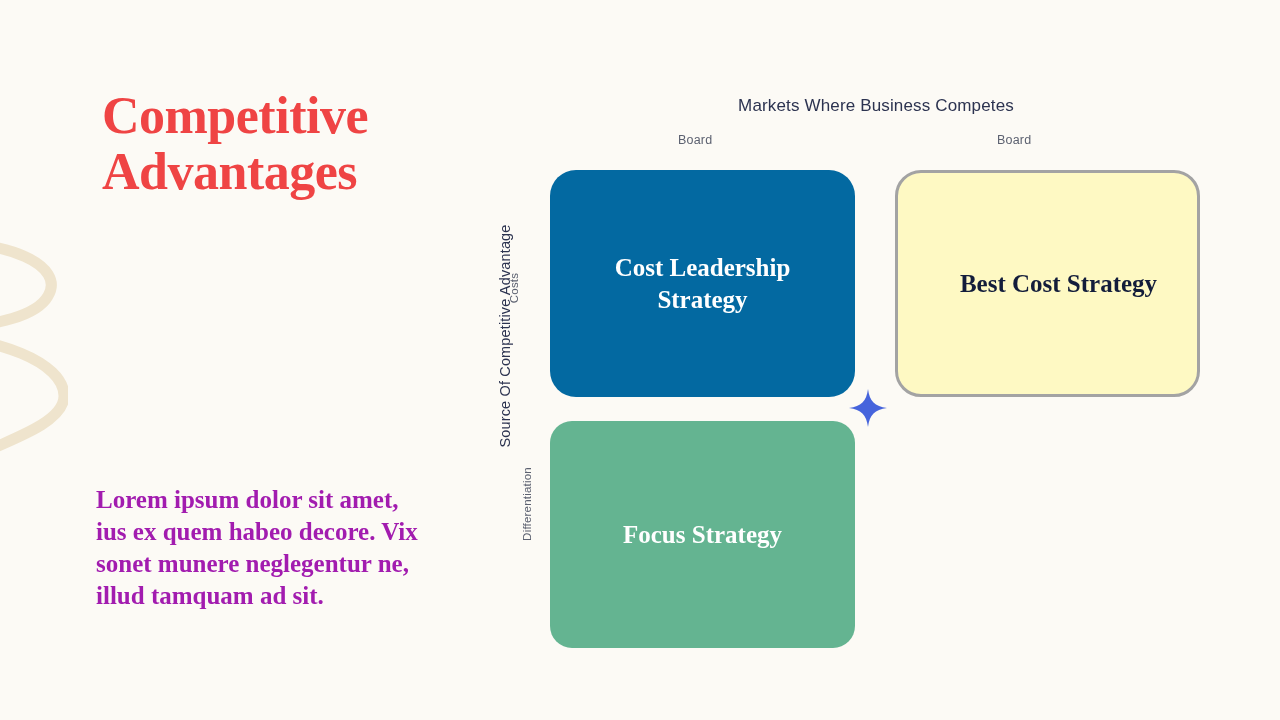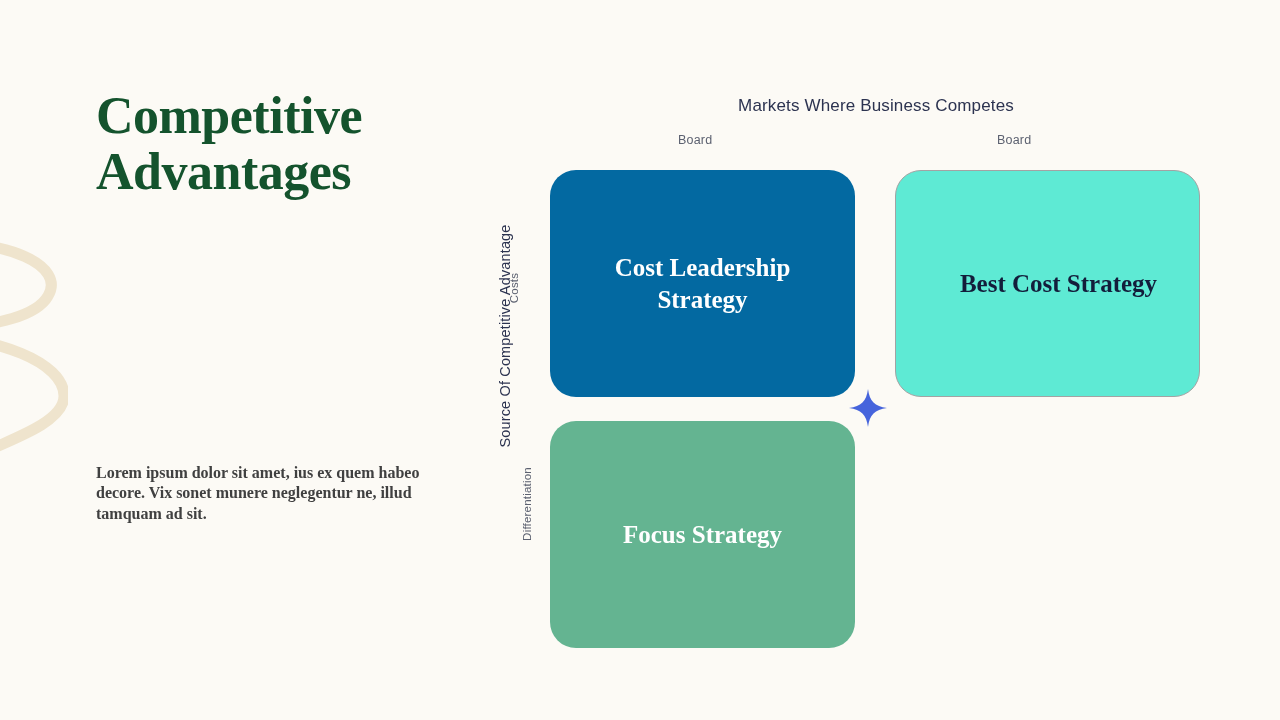--- a/index.html
+++ b/index.html
@@ -28,31 +28,32 @@
     position:absolute;
     left:96px; top:88px;
     width:340px;
   }
   .page-title {
     font-family:"Liberation Serif", serif;
     font-weight:700;
     font-size:52px;
     line-height:1.07;
     letter-spacing:-0.5px;
-    color:#14532d;
+    color:#ef4444;
+    margin-left:6px;
   }
   .body-copy {
     position:absolute;
-    left:96px; top:463px;
+    left:96px; top:484px;
     width:330px;
     font-family:"Liberation Serif", serif;
     font-weight:700;
-    font-size:16px;
+    font-size:25px;
     line-height:1.28;
-    color:#404040;
+    color:#a21caf;
   }
 
   
   .matrix {
     position:absolute;
     left:460px; top:88px;
     width:740px; height:570px;
   }
   .axis-top-title {
     position:absolute;
@@ -135,22 +136,22 @@
   }
   .cell-label {
     font-family:"Liberation Serif", serif;
     font-weight:700;
     font-size:25px;
     line-height:1.28;
     text-align:center;
   }
   .cell.filled .cell-label { color:#ffffff; }
   .cell.outline {
-    background:#5eead4;
-    border:1px solid #a3a3a3;
+    background:#fef9c3;
+    border:3px solid #a3a3a3;
     padding-left:48px;
   }
   .cell.outline .cell-label { color:#131d3b; }
 
   
   .sparkle {
     position:absolute;
     left:848px; top:388px;
     width:40px; height:40px;
     pointer-events:none;
@@ -185,21 +186,21 @@
 
       <div class="cell filled" style="background: #0369a1; align-items: center;">
         <span class="cell-label">Cost Leadership Strategy</span>
       </div>
 
       <div class="cell outline">
         <span class="cell-label">Best Cost Strategy</span>
       </div>
 
 
-      <div class="cell filled" style="background: rgb(100, 180, 145);">
+      <div class="cell filled" style="background: rgb(100, 180, 145); border-radius: 22px;">
         <span class="cell-label">Focus Strategy</span>
       </div>
 
     </div>
   </div>
 
   <svg class="sparkle" viewBox="0 0 40 40" xmlns="http://www.w3.org/2000/svg">
     <path d="M20 1 C21.6 13.2 26.8 18.4 39 20 C26.8 21.6 21.6 26.8 20 39
              C18.4 26.8 13.2 21.6 1 20 C13.2 18.4 18.4 13.2 20 1 Z" fill="#4664DC"></path>
   </svg>

